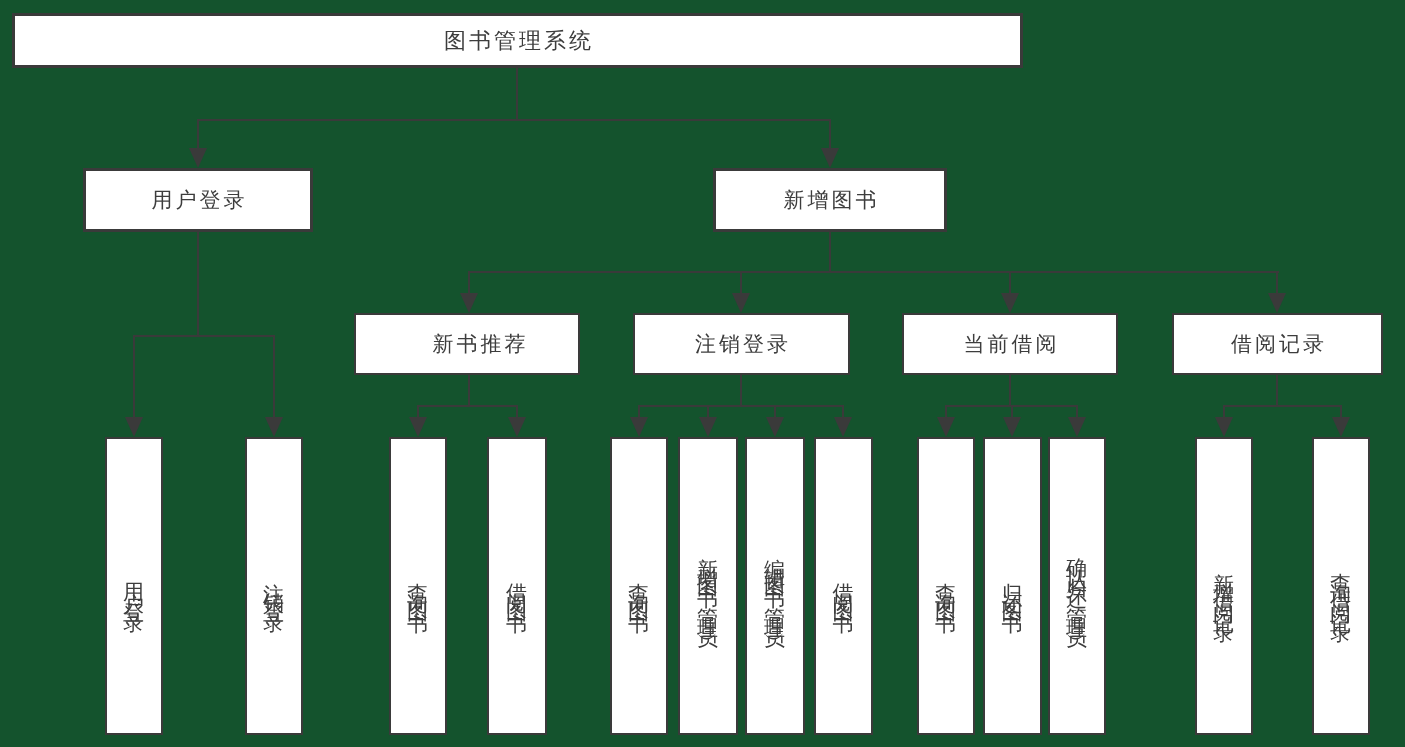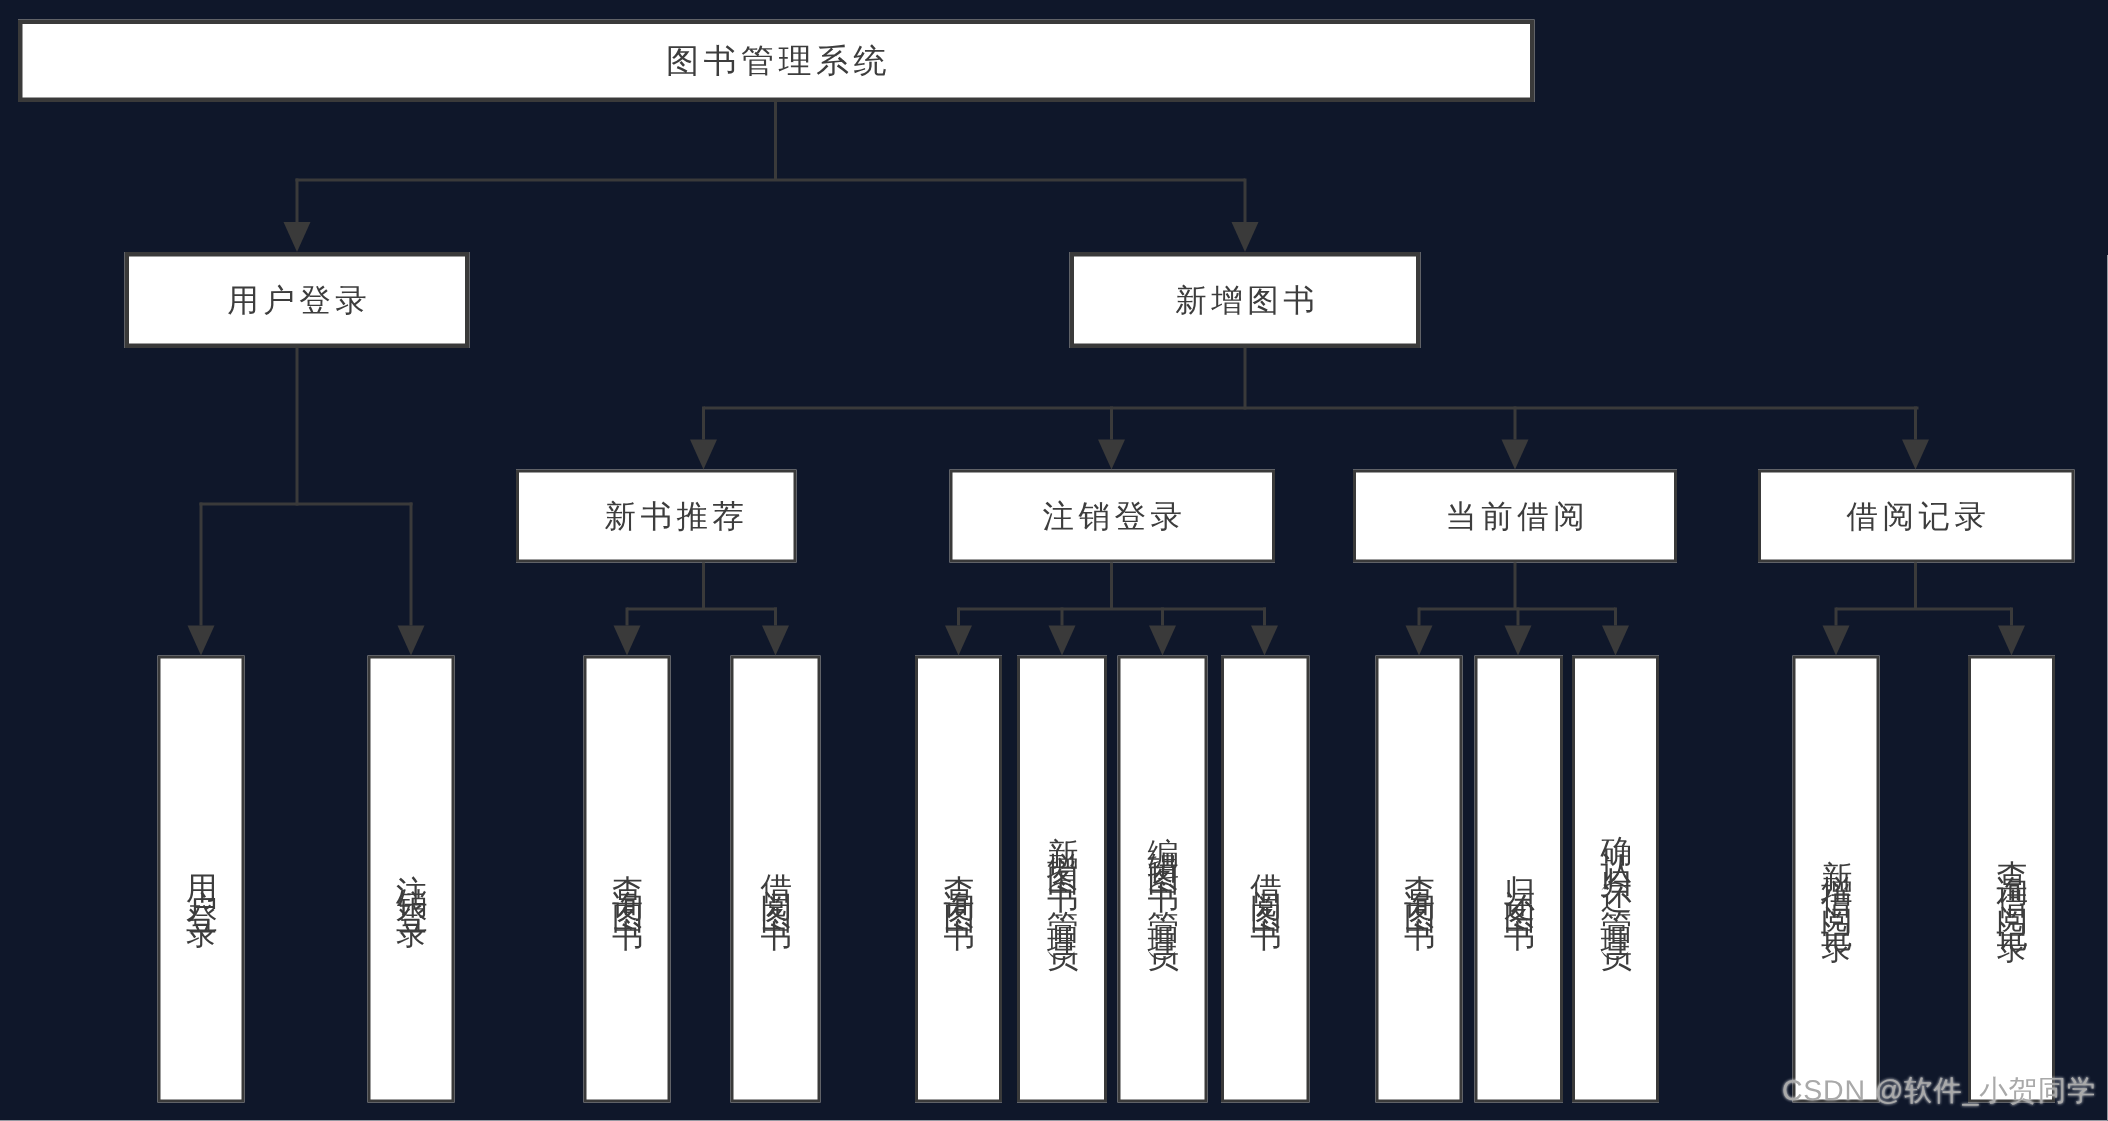--- a/index.html
+++ b/index.html
@@ -4,21 +4,21 @@
 <style>
   :root{
     --line:#3a3a3a;
     --text:#3d3d3d;
     --wm:#a9a9a9;
   }
   html,body{margin:0;padding:0;background:#ffffff;}
   .canvas{
     position:relative;
     width:1405px;height:747px;
-    background:#0f172a;
+    background:#14532d;
     overflow:hidden;
     font-family:"Liberation Sans","DejaVu Sans",sans-serif;
     color:var(--text);
   }
   .box{
     position:absolute;
     box-sizing:border-box;
     background:#ffffff;
     border:2px solid var(--line);
     display:flex;
@@ -57,21 +57,21 @@
 </head>
 <body>
 
 <div class="canvas">
 
   <div class="box h root" style="left:12px;top:13px;width:1011px;height:55px;">图书管理系统</div>
 
   <div class="box h lvl2" style="left:83px;top:168px;width:230px;height:64px;">用户登录</div>
   <div class="box h lvl2" style="left:713px;top:168px;width:234px;height:64px;">新增图书</div>
 
-  <div class="box h" style="left:344px;top:313px;width:187px;height:62px;padding-left:24px;">新书推荐</div>
+  <div class="box h" style="left:354px;top:313px;width:226px;height:62px;padding-left:24px;">新书推荐</div>
   <div class="box h" style="left:633px;top:313px;width:217px;height:62px;">注销登录</div>
   <div class="box h" style="left:1172px;top:313px;width:211px;height:62px;">借阅记录</div>
   <div class="box h" style="left:902px;top:313px;width:216px;height:62px;">当前借阅</div>
 
   <div class="box v" style="left:105px;top:437px;width:58px;height:298px;">用户登录</div>
   <div class="box v" style="left:245px;top:437px;width:58px;height:298px;">注销登录</div>
 
   <div class="box v" style="left:389px;top:437px;width:58px;height:298px;">查询图书</div>
   <div class="box v" style="left:487px;top:437px;width:60px;height:298px;">借阅图书</div>
 
@@ -139,15 +139,14 @@
   <div class="line" style="left:1076px;top:405px;width:2px;height:12px;"></div>
   <div class="arrow" style="left:1068px;top:417px;"></div>
 
   <div class="line" style="left:1276px;top:375px;width:2px;height:31px;"></div>
   <div class="line" style="left:1224px;top:405px;width:117px;height:2px;"></div>
   <div class="line" style="left:1223px;top:405px;width:2px;height:12px;"></div>
   <div class="arrow" style="left:1215px;top:417px;"></div>
   <div class="line" style="left:1340px;top:405px;width:2px;height:12px;"></div>
   <div class="arrow" style="left:1332px;top:417px;"></div>
 
-  <div class="watermark">CSDN @软件_小贺同学</div>
 
 </div>
 
 </body></html>

